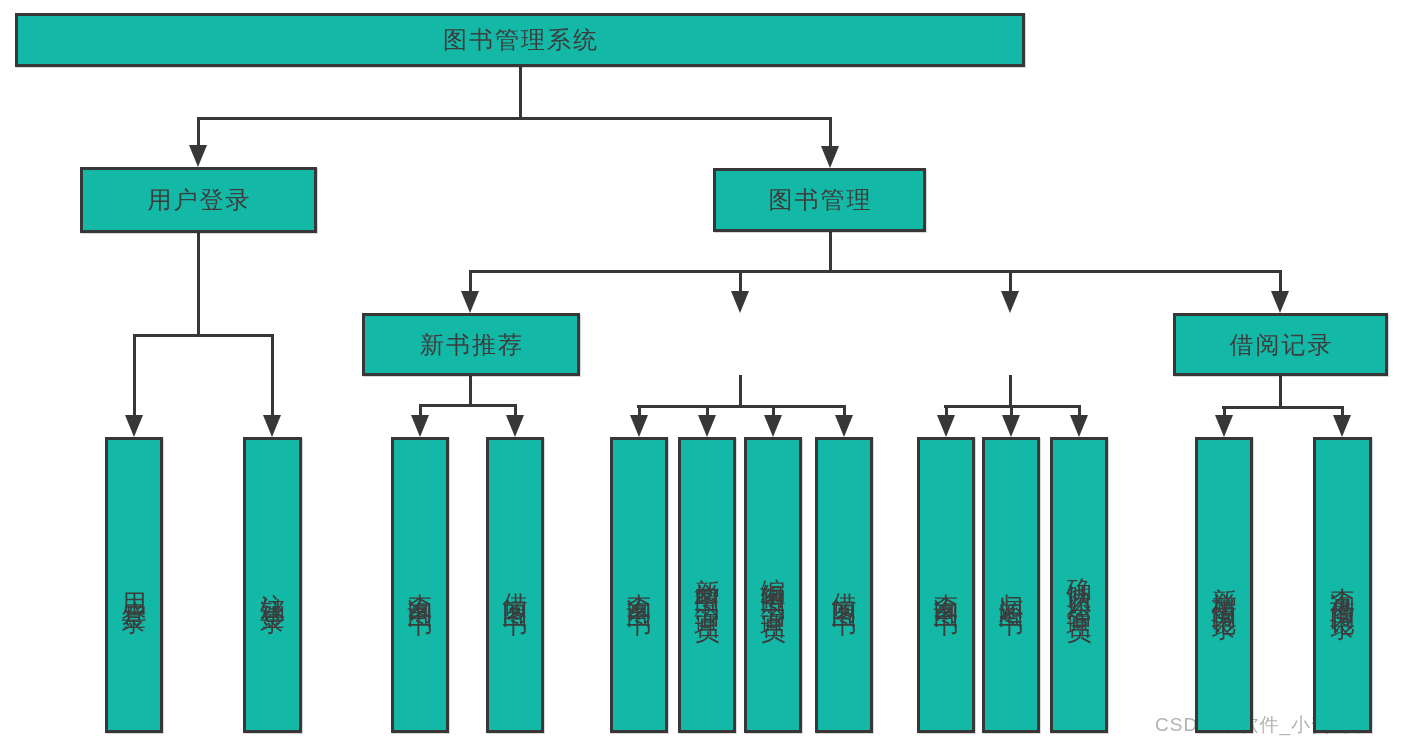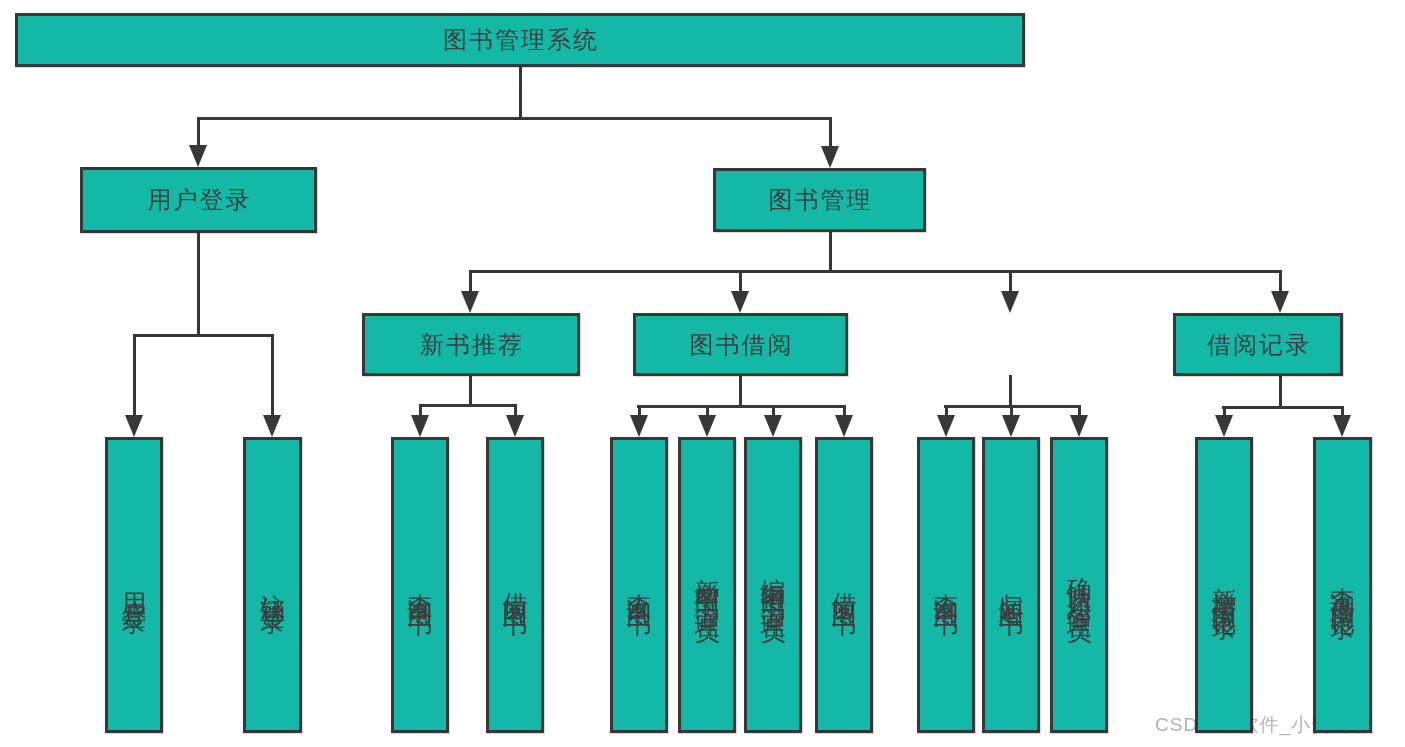--- a/index.html
+++ b/index.html
@@ -115,22 +115,21 @@
     <div class="arrowhead" style="left: 835px; top: 415px;"></div>
     <div class="arrowhead" style="left: 937px; top: 415px;"></div>
     <div class="arrowhead" style="left: 1002px; top: 415px;"></div>
     <div class="arrowhead" style="left: 1070px; top: 415px;"></div>
     <div class="arrowhead" style="left: 1215px; top: 415px;"></div>
     <div class="arrowhead" style="left: 1333px; top: 415px;"></div>
     <div class="node h" style="left: 15px; top: 13px; width: 1010px; height: 54px;">图书管理系统</div>
     <div class="node h" style="left: 80px; top: 167px; width: 237px; height: 66px;">用户登录</div>
     <div class="node h" style="left: 713px; top: 168px; width: 213px; height: 64px;">图书管理</div>
     <div class="node h" style="left: 362px; top: 313px; width: 218px; height: 63px;">新书推荐</div>
-    <div class="node h" style="left: 633px; top: 313px; width: 215px; height: 63px;">图书借阅</div>
-    <div class="node h" style="left: 1173px; top: 313px; width: 170px; height: 63px;">借阅记录</div>
+    <div class="node h" style="left: 1173px; top: 313px; width: 215px; height: 63px;">借阅记录</div>
     <div class="node v" style="left: 105px; top: 437px; width: 58px; height: 296px;">用户登录</div>
     <div class="node v" style="left: 243px; top: 437px; width: 59px; height: 296px;">注销登录</div>
     <div class="node v" style="left: 391px; top: 437px; width: 58px; height: 296px;">查询图书</div>
     <div class="node v" style="left: 486px; top: 437px; width: 58px; height: 296px;">借阅图书</div>
     <div class="node v" style="left: 610px; top: 437px; width: 58px; height: 296px;">查询图书</div>
     <div class="node v" style="left: 678px; top: 437px; width: 58px; height: 296px;">新增图书（管理员）</div>
     <div class="node v" style="left: 744px; top: 437px; width: 58px; height: 296px;">编辑图书（管理员）</div>
     <div class="node v" style="left: 815px; top: 437px; width: 58px; height: 296px;">借阅图书</div>
     <div class="node v" style="left: 917px; top: 437px; width: 58px; height: 296px;">查询图书</div>
     <div class="node v" style="left: 982px; top: 437px; width: 58px; height: 296px;">归还图书</div>

